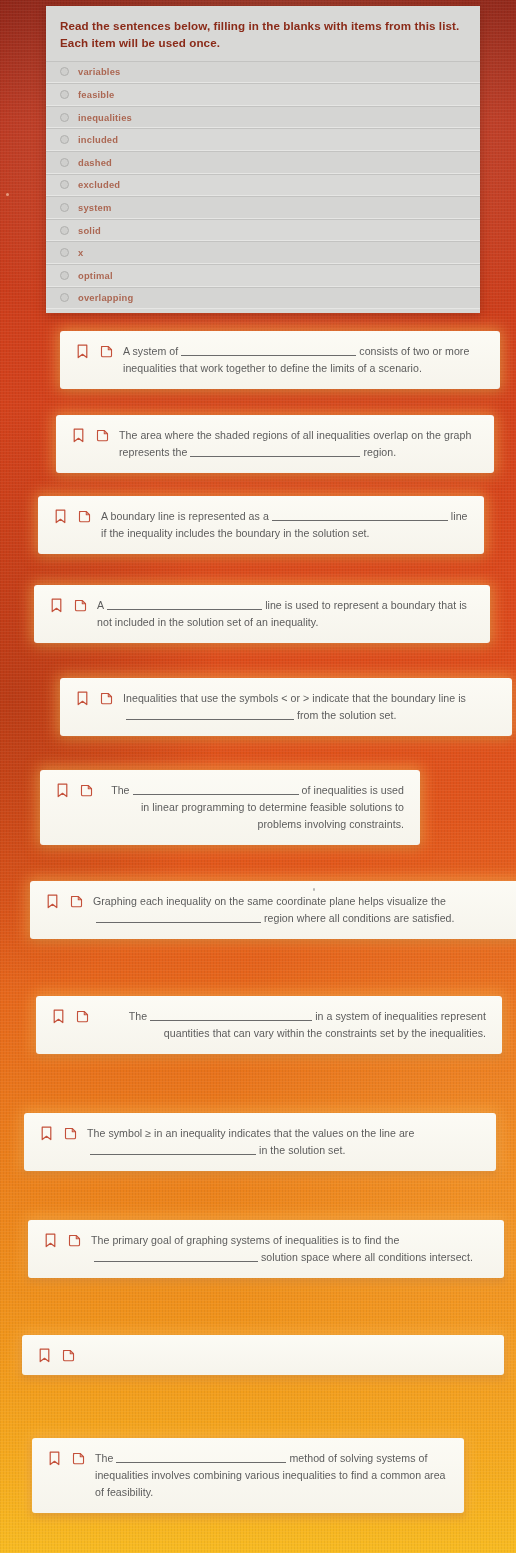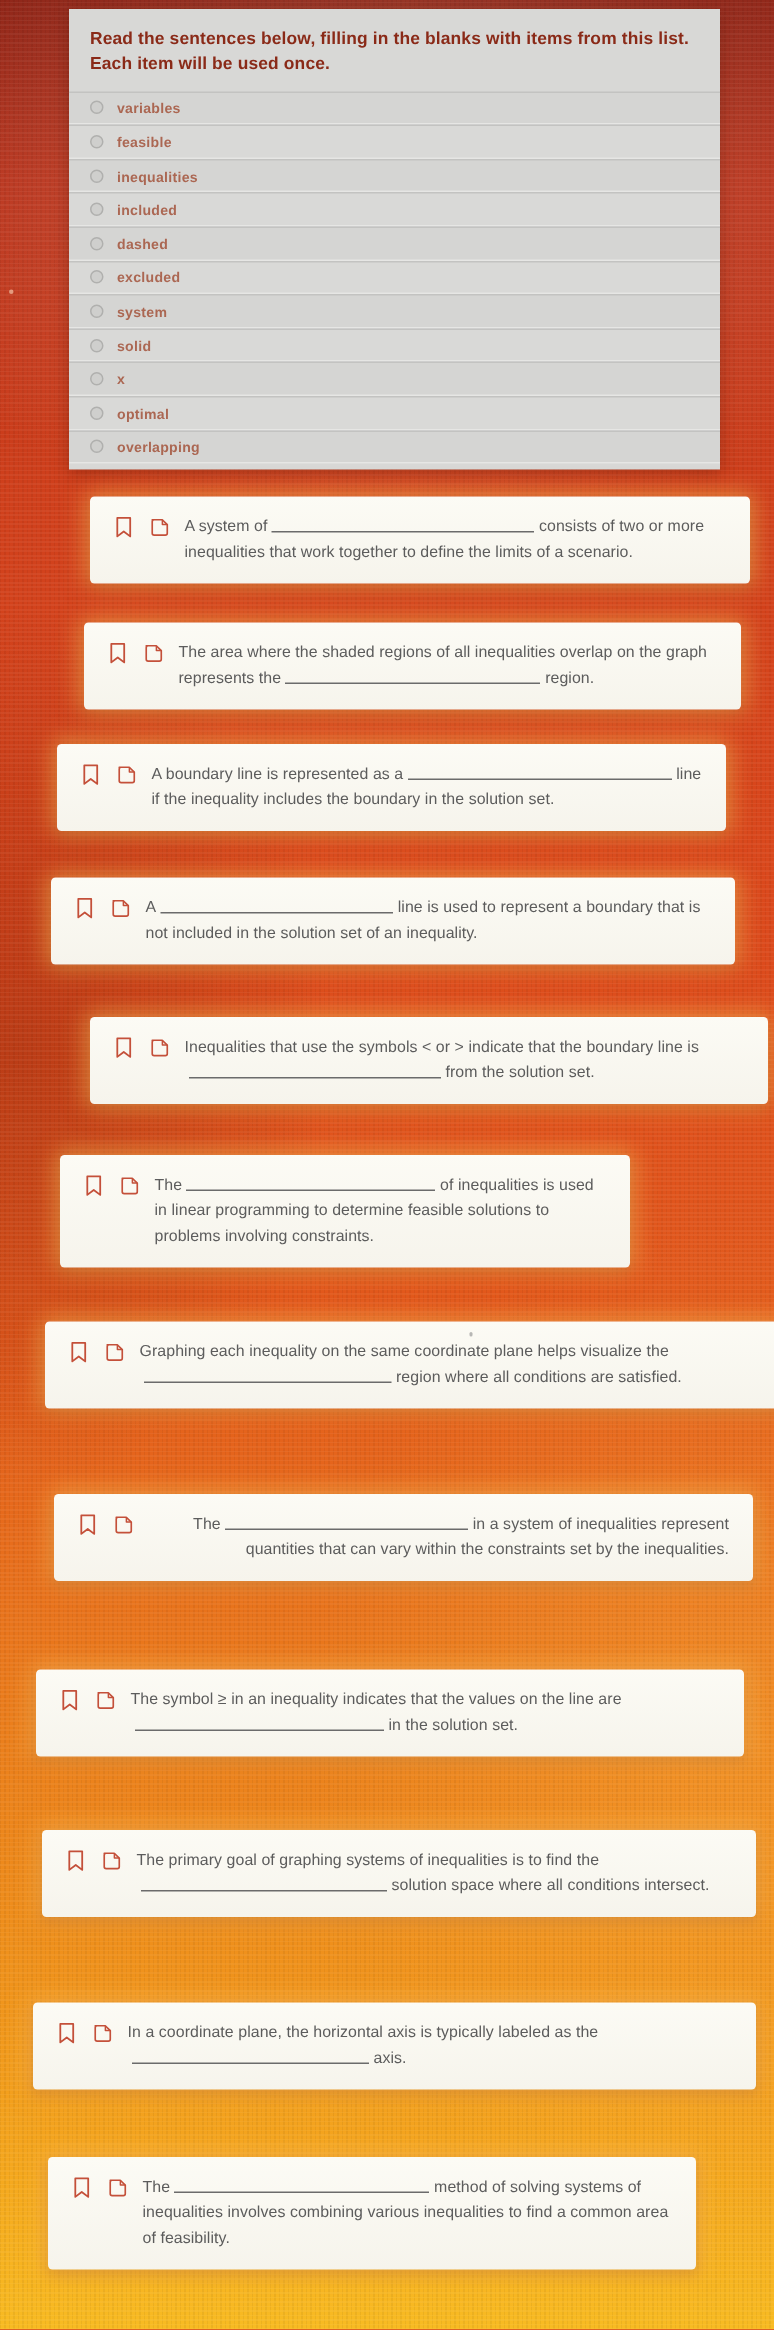--- a/index.html
+++ b/index.html
@@ -129,21 +129,21 @@
     height: 12px;
     margin: 0 3px -1px 3px;
   }
 
   
   #card-0  { left: 60px;  top: 331px;  width: 440px; }
   #card-1  { left: 56px;  top: 415px;  width: 438px; justify-content: flex-end; }
   #card-2  { left: 38px;  top: 496px;  width: 446px; }
   #card-3  { left: 34px;  top: 585px;  width: 456px; }
   #card-4  { left: 44px;  top: 678px;  width: 452px; margin-left: 16px; }
-  #card-5  { left: 40px;  top: 770px;  width: 380px; }
+  #card-5  { left: 40px;  top: 770px;  width: 380px; text-align: right; }
   #card-6  { left: 30px;  top: 881px;  width: 494px; }
   #card-7  { left: 36px;  top: 996px;  width: 466px; text-align: right; }
   #card-8  { left: 24px;  top: 1113px; width: 472px; }
   #card-9  { left: 28px;  top: 1220px; width: 476px; }
   #card-10 { left: 22px;  top: 1335px; width: 482px; }
   #card-11 { left: 32px;  top: 1438px; width: 432px; }
 
   
   .speck {
     position: absolute;
@@ -381,21 +381,20 @@
             <path d="M2.2 1.2h8.6v12.4L6.5 10.3 2.2 13.6z" stroke="#c4503a" stroke-width="1.2" fill="none" stroke-linejoin="round"></path>
           </svg>
         </span>
         <span>
           <svg class="icon-note" viewBox="0 0 14 15" fill="none" xmlns="http://www.w3.org/2000/svg">
             <path d="M1.6 2.1h7.2l3.6 3.5v6.2c0 .9-.5 1.4-1.4 1.4H3c-.9 0-1.4-.5-1.4-1.4V3.5c0-.9.5-1.4 1.4-1.4z" stroke="#c4503a" stroke-width="1.2" fill="none" stroke-linejoin="round"></path>
             <path d="M8.9 2.2v3.4h3.4" stroke="#c4503a" stroke-width="1.1" fill="none" stroke-linejoin="round"></path>
           </svg>
         </span>
       </div>
-      <div class="q-text"><span>In a coordinate plane, the horizontal axis is typically labeled as the</span><span class="blank" style="width: 158px;"></span><span>axis.</span></div>
     </div>
     <div class="qcard" id="card-11">
       <div class="q-icons">
         <span>
           <svg class="icon-bookmark" viewBox="0 0 13 15" fill="none" xmlns="http://www.w3.org/2000/svg">
             <path d="M2.2 1.2h8.6v12.4L6.5 10.3 2.2 13.6z" stroke="#c4503a" stroke-width="1.2" fill="none" stroke-linejoin="round"></path>
           </svg>
         </span>
         <span>
           <svg class="icon-note" viewBox="0 0 14 15" fill="none" xmlns="http://www.w3.org/2000/svg">

